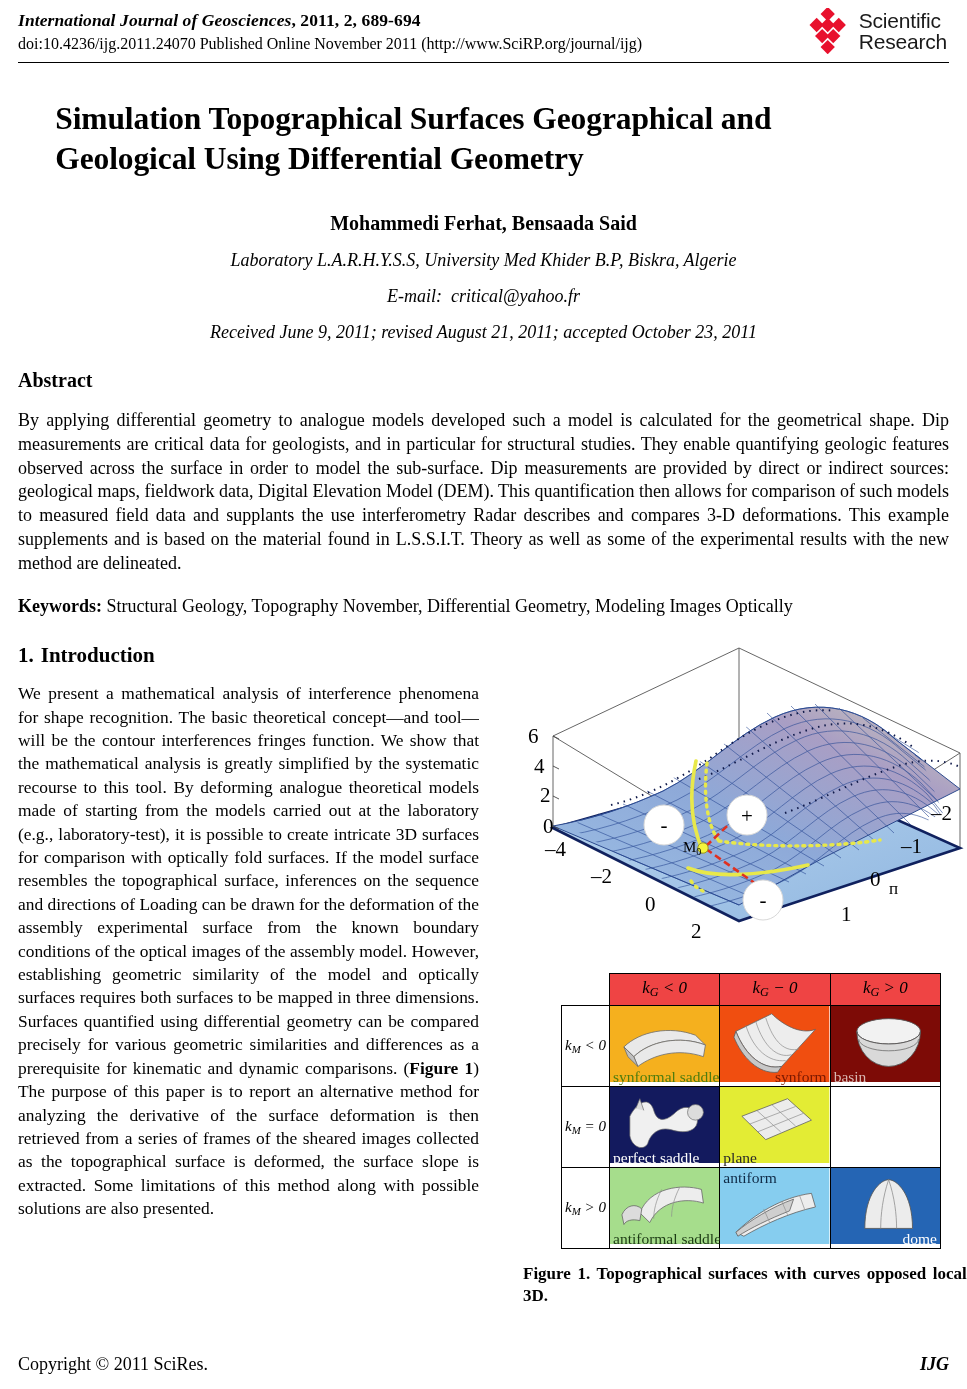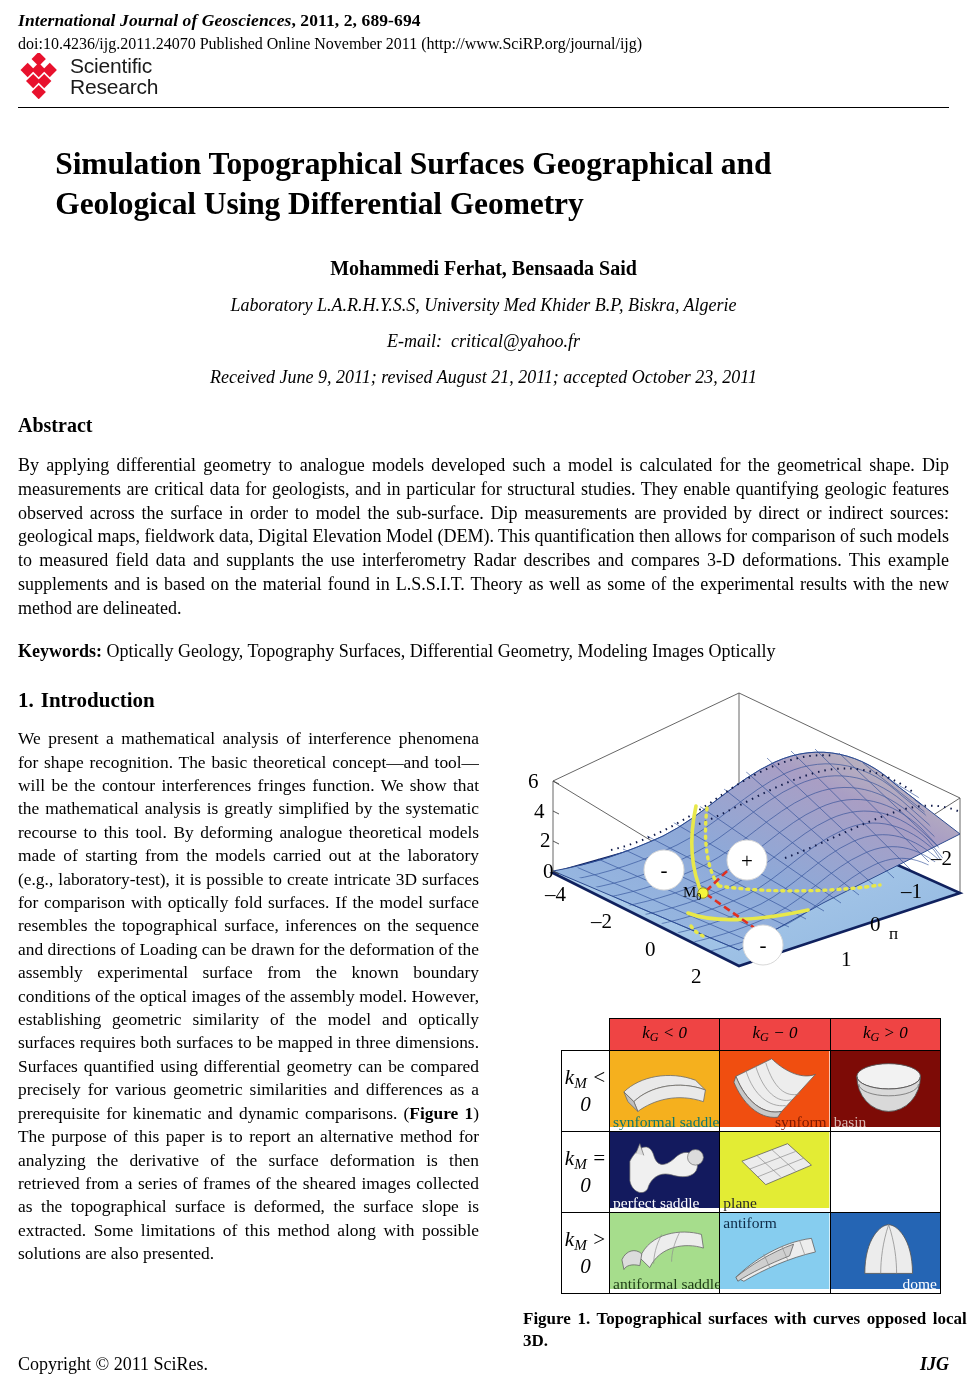--- a/index.html
+++ b/index.html
@@ -8,21 +8,21 @@
     width: 967px; height: 1389px;
     background: #ffffff;
     font-family: "Liberation Serif", "DejaVu Serif", serif;
     color: #000;
     position: relative;
     overflow: hidden;
   }
   .page { padding: 8px 18px 0 18px; position: relative; height: 100%; }
 
   
-  .masthead { display: flex; justify-content: space-between; align-items: flex-start; flex-direction: column; }
+  .masthead { display: flex; justify-content: space-between; align-items: flex-start; }
   .mast-left { padding-top: 2px; }
   .mast-line1 { font-size: 17.5px; font-weight: bold; font-style: italic; letter-spacing: .1px; }
   .mast-line1 .nonital { font-style: normal; }
   .mast-line2 { font-size: 16px; margin-top: 4px; }
   .logo { display: flex; align-items: center; gap: 6px; padding-right: 2px; }
   .logo-mark { width: 46px; height: 46px; flex: none; }
   .logo-text { line-height: 1.02; font-family: "Liberation Sans", sans-serif; }
   .logo-text div { font-size: 21px; color: #1a1a1a; letter-spacing: -.2px; }
   .rule { border: none; border-top: 1.4px solid #000; margin: 8px 0 0 0; }
 
@@ -73,21 +73,21 @@
     table-layout: fixed;
   }
   .ctable td { border: 1.3px solid #000; padding: 0; vertical-align: middle; }
   .ctable .corner { border: none; width: 48px; height: 32px; }
   .ctable .chead {
     height: 32px; text-align: center; background: #ef4444;
     font-size: 17px; font-style: italic;
   }
   .ctable .rhead {
     width: 48px; text-align: center; background: #fff;
-    font-size: 21px; font-style: italic;
+    font-size: 15px; font-style: italic;
   }
   .ctable .cell { height: 77px; position: relative; }
   .cell-label {
     position: absolute; bottom: 1px; font-size: 15.5px;
     font-family: "Liberation Serif", serif; white-space: nowrap;
     line-height: 1.05;
   }
   .lab-left  { left: 3px; }
   .lab-right { right: 3px; }
   .lab-top   { top: 2px; bottom: auto; left: 3px; }
@@ -143,21 +143,21 @@
       &nbsp;<span>critical@yahoo.fr</span>
     </div>
     <div class="dates">Received June 9, 2011; revised August 21, 2011; accepted October 23, 2011</div>
   </div>
 
   <div class="sec-head">Abstract</div>
   <p class="para">By applying differential geometry to analogue models developed such a model is calculated for the geometrical shape. Dip measurements are critical data for geologists, and in particular for structural studies. They enable quantifying geologic features observed across the surface in order to model the sub-surface. Dip measurements are provided by direct or indirect sources: geological maps, fieldwork data, Digital Elevation Model (DEM). This quantification then allows for comparison of such models to measured field data and supplants the use interferometry Radar describes and compares 3-D deformations. This example supplements and is based on the material found in L.S.S.I.T. Theory as well as some of the experimental results with the new method are delineated.</p>
 
   <div class="keywords">
     <b>Keywords:</b>
-    <span>Optically Geology, Topography Surfaces, Differential Geometry, Modeling Images Optically</span>
+    <span>Structural Geology, Topography November, Differential Geometry, Modeling Images Optically</span>
   </div>
 
   <div class="cols">
 
     <div class="colL">
       <div class="intro-head">
         <span class="n">1.</span><span>Introduction</span>
       </div>
       <p class="para">We present a mathematical analysis of interference phenomena for shape recognition. The basic theoretical concept—and tool—will be the contour interferences fringes function. We show that the mathematical analysis is greatly simplified by the systematic recourse to this tool. By deforming analogue theoretical models made of starting from the models carried out at the laboratory (e.g., laboratory-test), it is possible to create intricate 3D surfaces for comparison with optically fold surfaces. If the model surface resembles the topographical surface, inferences on the sequence and directions of Loading can be drawn for the deformation of the assembly experimental surface from the known boundary conditions of the optical images of the assembly model. However, establishing geometric similarity of the model and optically surfaces requires both surfaces to be mapped in three dimensions. Surfaces quantified using differential geometry can be compared precisely for various geometric similarities and differences as a prerequisite for kinematic and dynamic comparisons. (<b>Figure 1</b>) The purpose of this paper is to report an alternative method for analyzing the derivative of the surface deformation is then retrieved from a series of frames of the sheared images collected as the topographical surface is deformed, the surface slope is extracted. Some limitations of this method along with possible solutions are also presented.</p>
     </div>
@@ -322,21 +322,21 @@
             </td>
             <td class="cell">
               <svg viewBox="0 0 110 78" width="100%" height="100%" preserveAspectRatio="none">
                 <rect width="110" height="78" fill="#f5b01e"></rect>
                 <g fill="#e9e9e9" stroke="#6b6b6b" stroke-width="0.8">
                   <path d="M14,42 C30,26 60,20 86,30 L96,40 C70,30 40,36 24,52 Z"></path>
                   <path d="M24,52 C40,36 70,30 96,40 L94,52 C68,43 44,50 28,62 Z"></path>
                   <path d="M14,42 L24,52 L28,62 L18,52 Z" fill="#bfbfbf"></path>
                 </g>
               </svg>
-              <span class="cell-label lab-left" style="color:#0f766e">synformal saddle</span>
+              <span class="cell-label lab-left" style="color:#4d7c0f">synformal saddle</span>
             </td>
             <td class="cell">
               <svg viewBox="0 0 110 78" width="100%" height="100%" preserveAspectRatio="none">
                 <rect width="110" height="78" fill="#f04e10"></rect>
                 <g fill="#ededed" stroke="#5e5e5e" stroke-width="0.8">
                   <path d="M16,26 C26,52 44,66 62,62 L96,24 C80,30 62,18 52,8 Z"></path>
                   <path d="M16,26 C26,52 44,66 62,62 L58,68 C38,70 22,52 14,32 Z" fill="#c8c8c8"></path>
                 </g>
                 <g stroke="#8a8a8a" stroke-width="0.7" fill="none">
                   <path d="M26,20 C34,46 50,58 66,56"></path>

